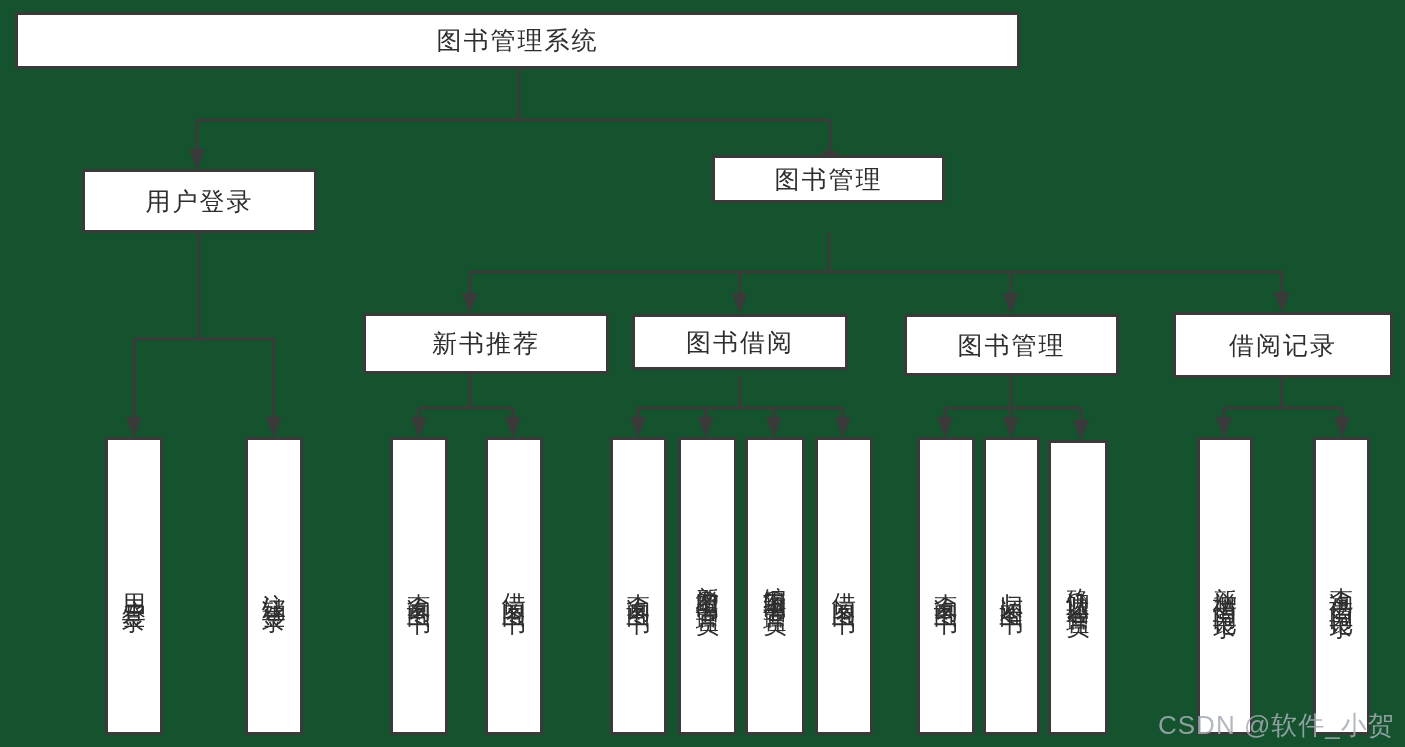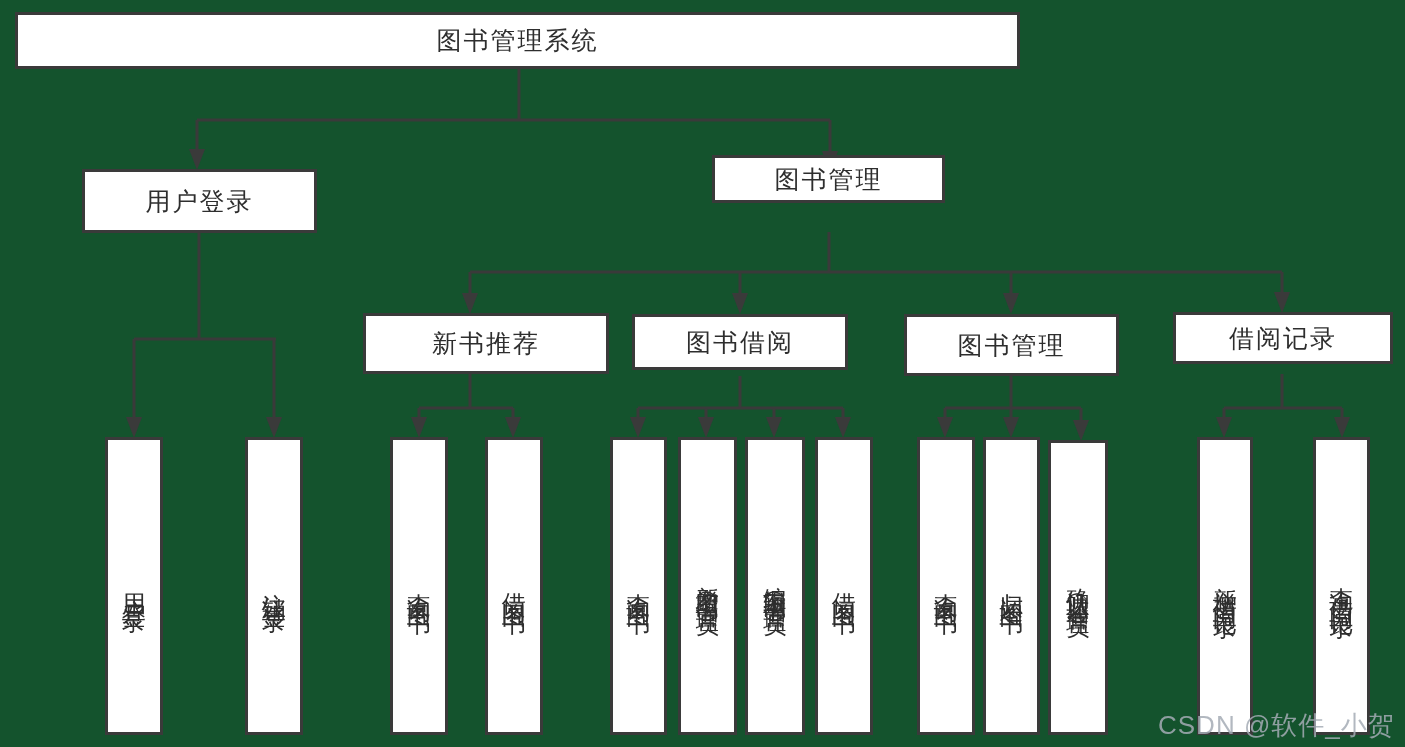--- a/index.html
+++ b/index.html
@@ -73,21 +73,21 @@
   </svg>
 
   <div class="node" style="left:15px;top:12px;width:1005px;height:57px">图书管理系统</div>
 
   <div class="node" style="left:82px;top:169px;width:235px;height:64px">用户登录</div>
   <div class="node" style="left:712px;top:155px;width:233px;height:48px">图书管理</div>
 
   <div class="node" style="left:363px;top:313px;width:246px;height:61px">新书推荐</div>
   <div class="node" style="left:632px;top:314px;width:216px;height:56px">图书借阅</div>
   <div class="node" style="left:904px;top:314px;width:215px;height:62px">图书管理</div>
-  <div class="node" style="left:1173px;top:312px;width:220px;height:52px">借阅记录</div>
+  <div class="node" style="left:1173px;top:312px;width:220px;height:66px">借阅记录</div>
 
   <div class="node leaf" style="left:105px;top:437px;width:58px;height:298px">用户登录</div>
   <div class="node leaf" style="left:245px;top:437px;width:58px;height:298px">注销登录</div>
 
   <div class="node leaf" style="left:390px;top:437px;width:58px;height:298px">查询图书</div>
   <div class="node leaf" style="left:485px;top:437px;width:58px;height:298px">借阅图书</div>
 
   <div class="node leaf" style="left:610px;top:437px;width:57px;height:298px">查询图书</div>
   <div class="node leaf tight" style="left:678px;top:437px;width:59px;height:298px">新增图书（管理员）</div>
   <div class="node leaf tight" style="left:745px;top:437px;width:60px;height:298px">编辑图书（管理员）</div>

